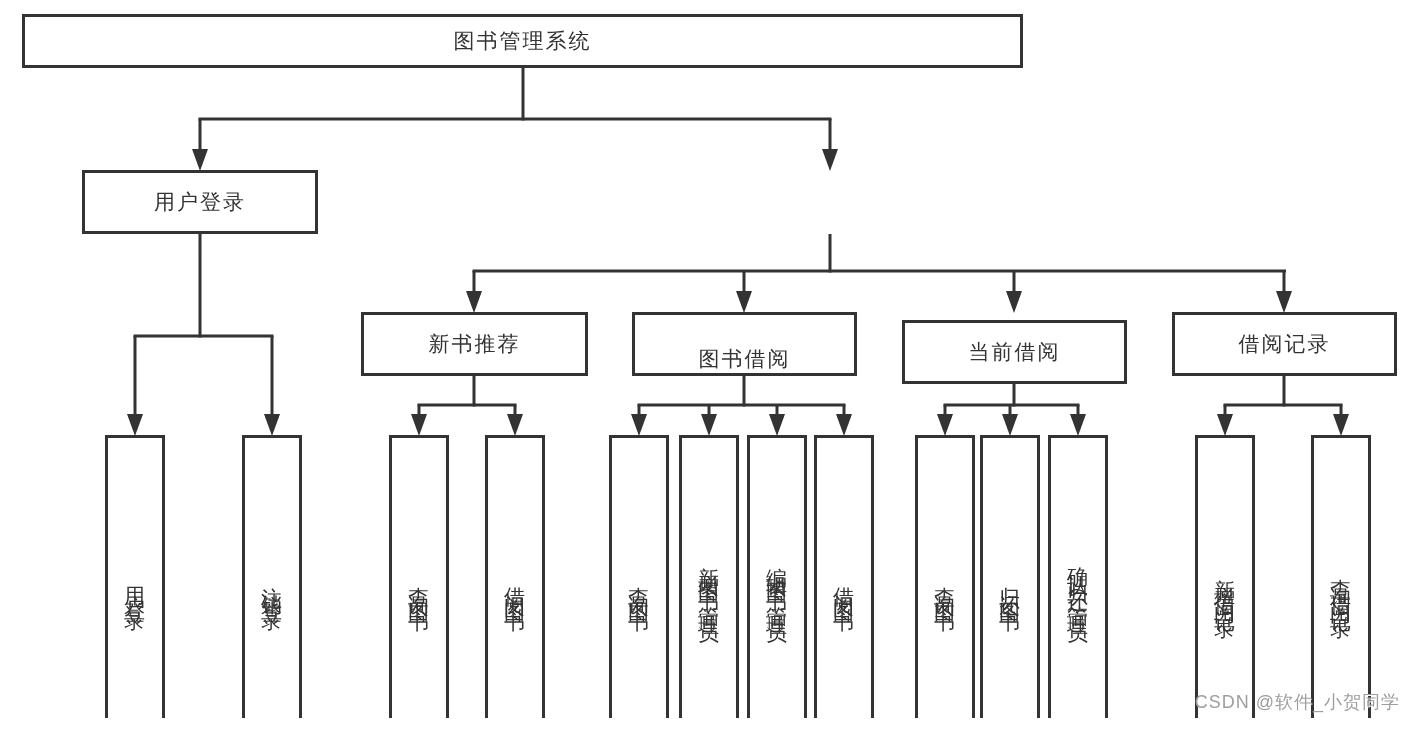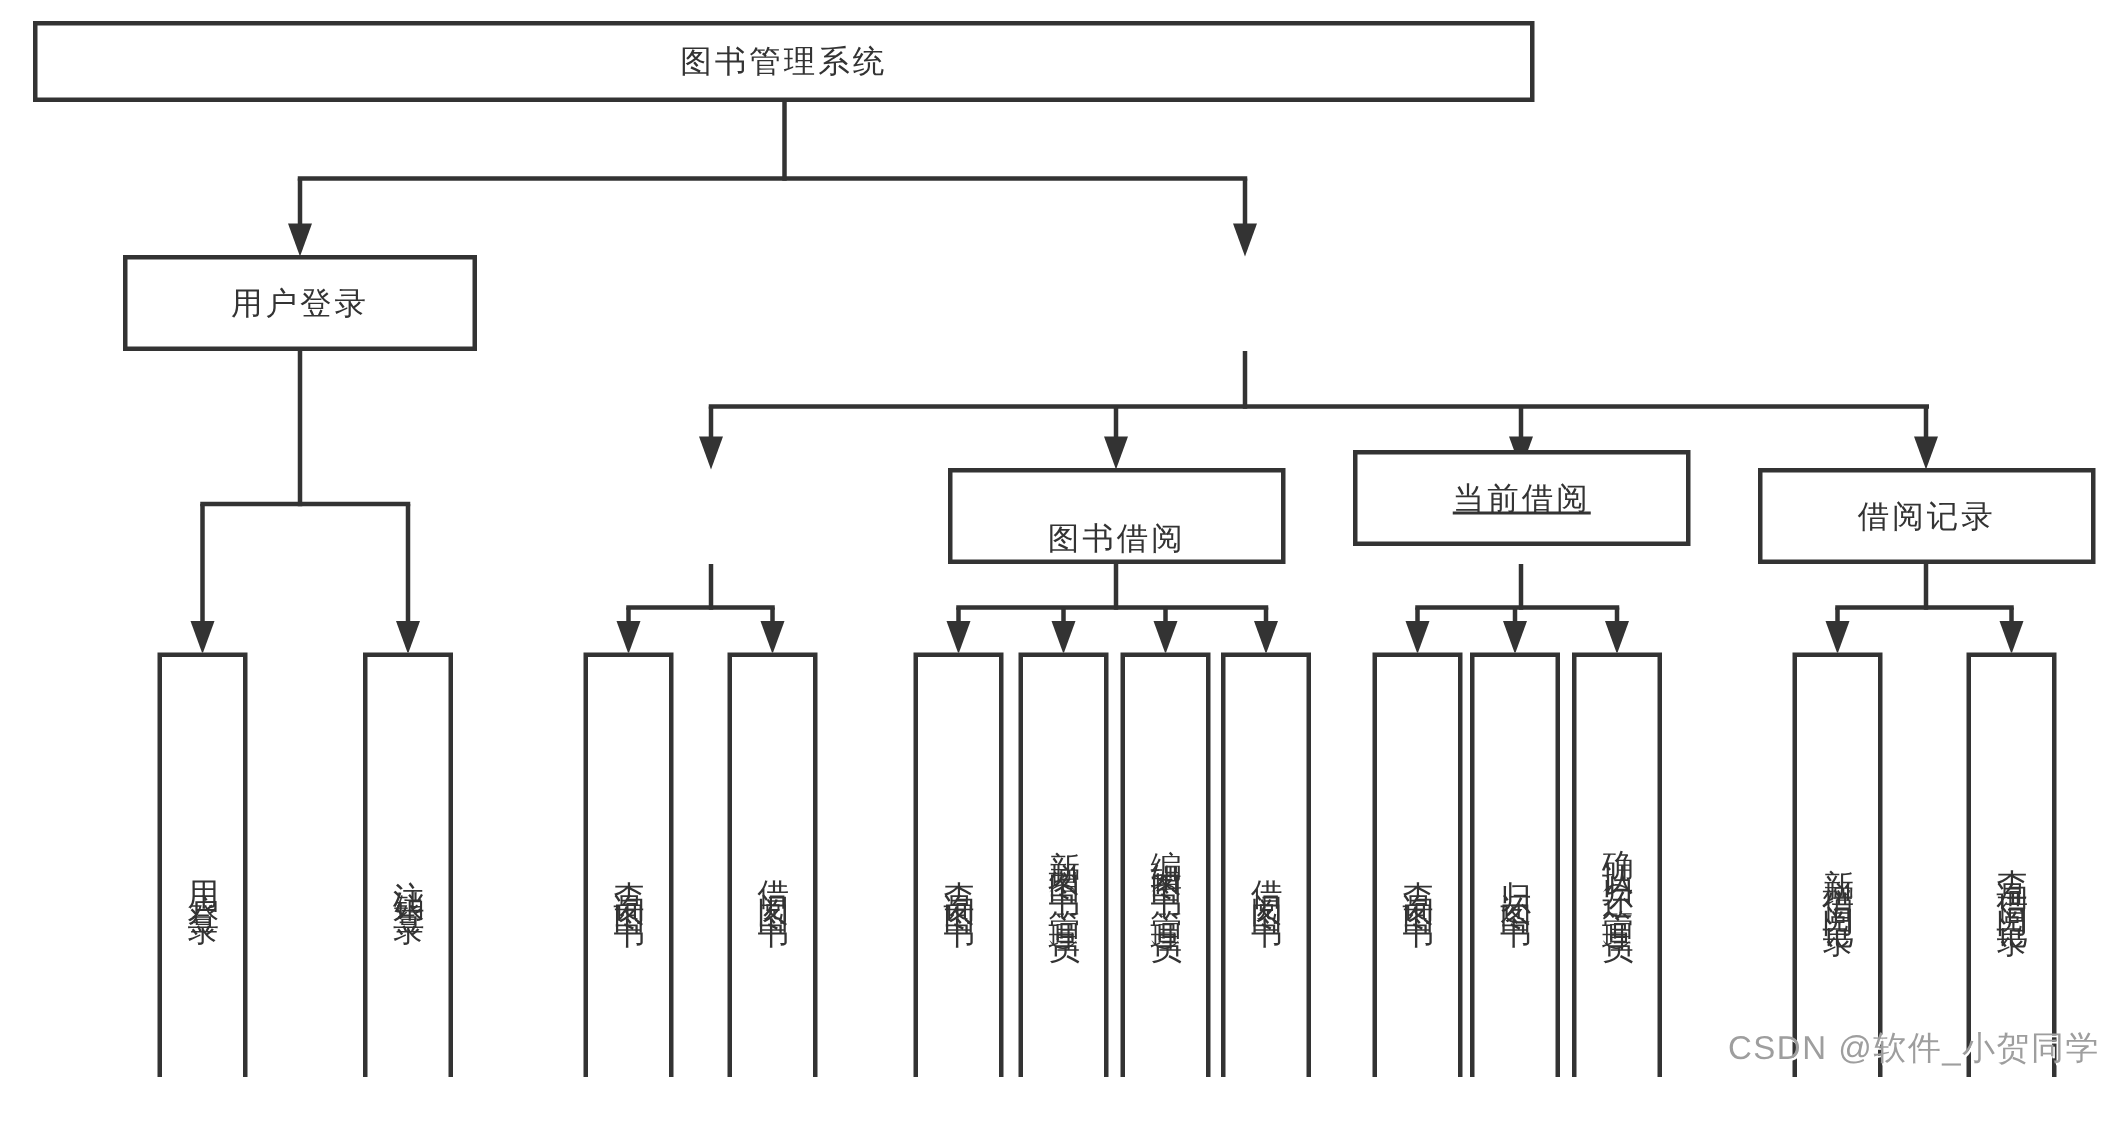--- a/index.html
+++ b/index.html
@@ -32,21 +32,21 @@
   }
   .leaf span{
     writing-mode:vertical-rl;
     text-orientation:mixed;
     letter-spacing:8px;
     line-height:1;
   }
   .watermark{
     position:absolute;
     right:5px;bottom:4px;
-    font-size:22px;
+    font-size:18px;
     color:var(--watermark);
     text-shadow:1px 1px 0 #ffffff;
     letter-spacing:1px;
     white-space:nowrap;
   }
 </style>
 </head>
 <body>
 
 <div class="canvas">
@@ -135,24 +135,27 @@
   </svg>
 
   <div class="node" style="left:22px;top:14px;width:1001px;height:54px;">
     <span>图书管理系统</span>
   </div>
 
   <div class="node" style="left:82px;top:170px;width:236px;height:64px;">
     <span>用户登录</span>
   </div>
 
+  <div class="node" style="left:361px;top:312px;width:227px;height:64px;">
+    <span>新书推荐</span>
+  </div>
   <div class="node" style="left:632px;top:312px;width:225px;height:64px;align-items:flex-end;">
     <span>图书借阅</span>
   </div>
-  <div class="node" style="left:902px;top:300px;width:225px;height:64px;text-decoration:underline;">
+  <div class="node" style="left:902px;top:320px;width:225px;height:64px;">
     <span>当前借阅</span>
   </div>
   <div class="node" style="left:1172px;top:312px;width:225px;height:64px;">
     <span>借阅记录</span>
   </div>
 
   <div class="node leaf" style="left:105px;top:435px;width:60px;height:302px;">
     <span>用户登录</span>
   </div>
   <div class="node leaf" style="left:242px;top:435px;width:60px;height:302px;">

